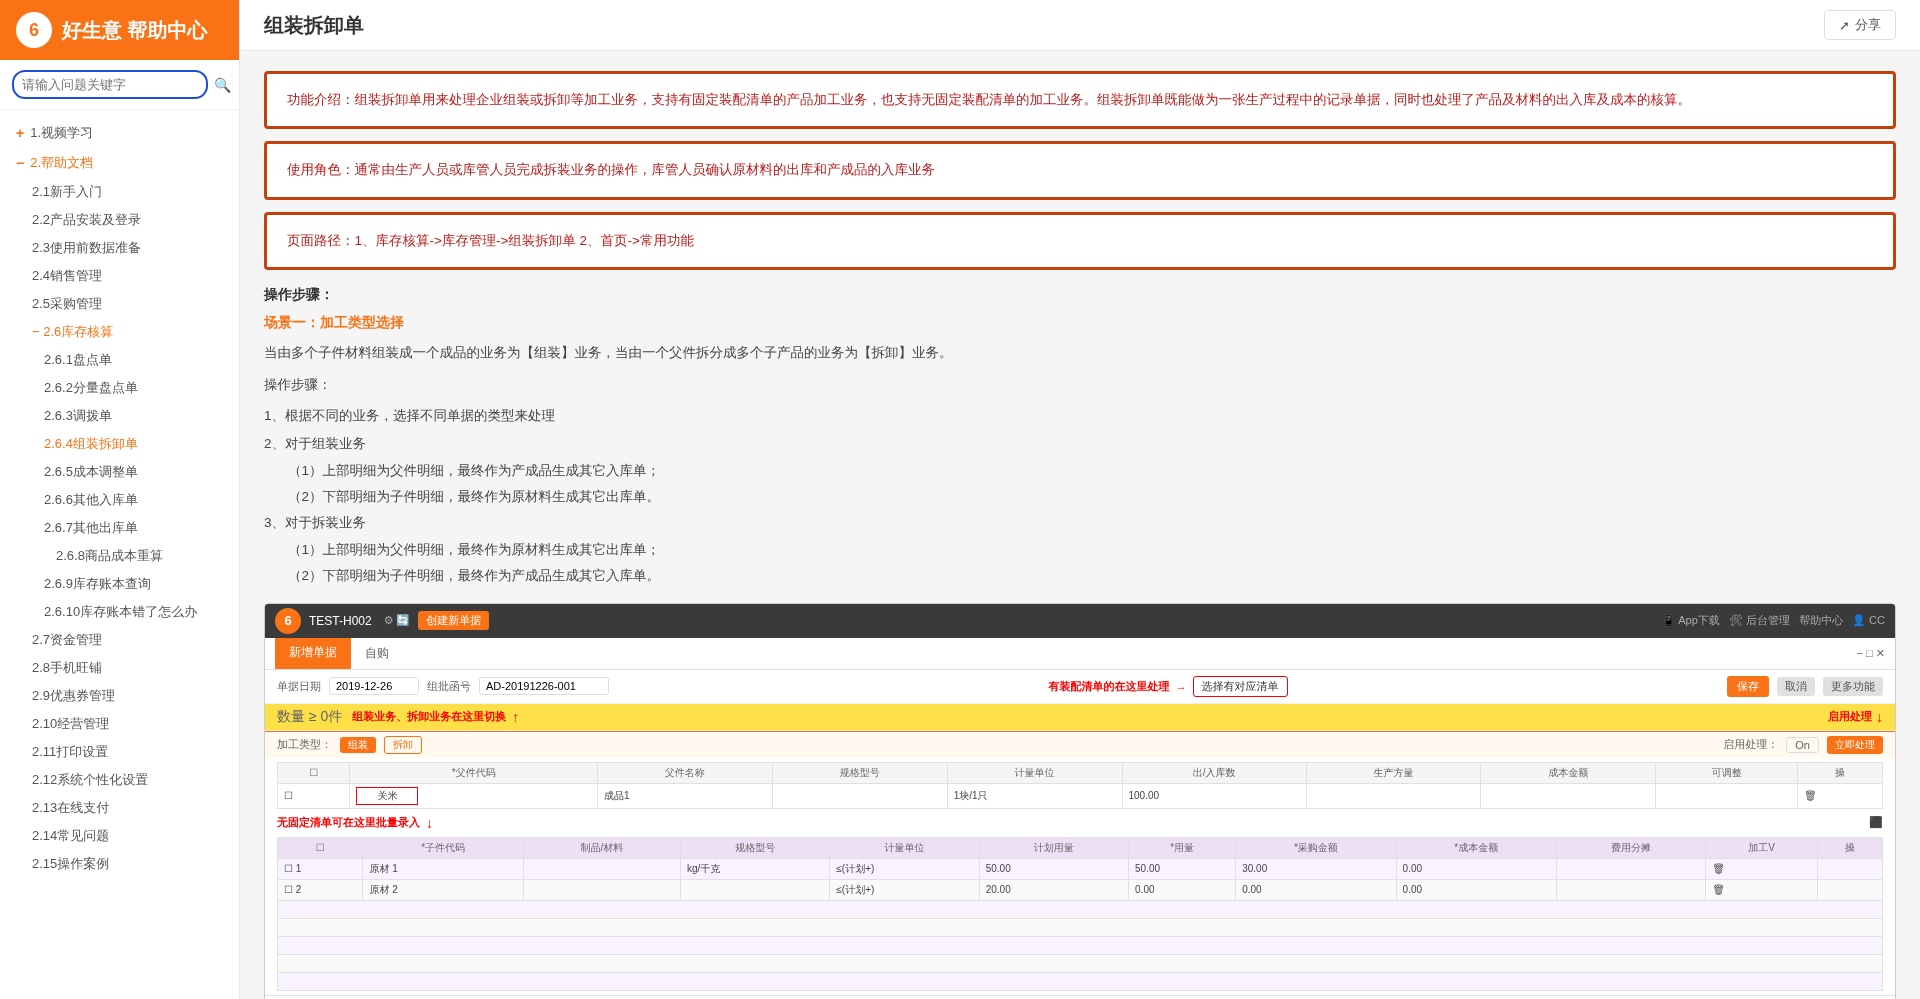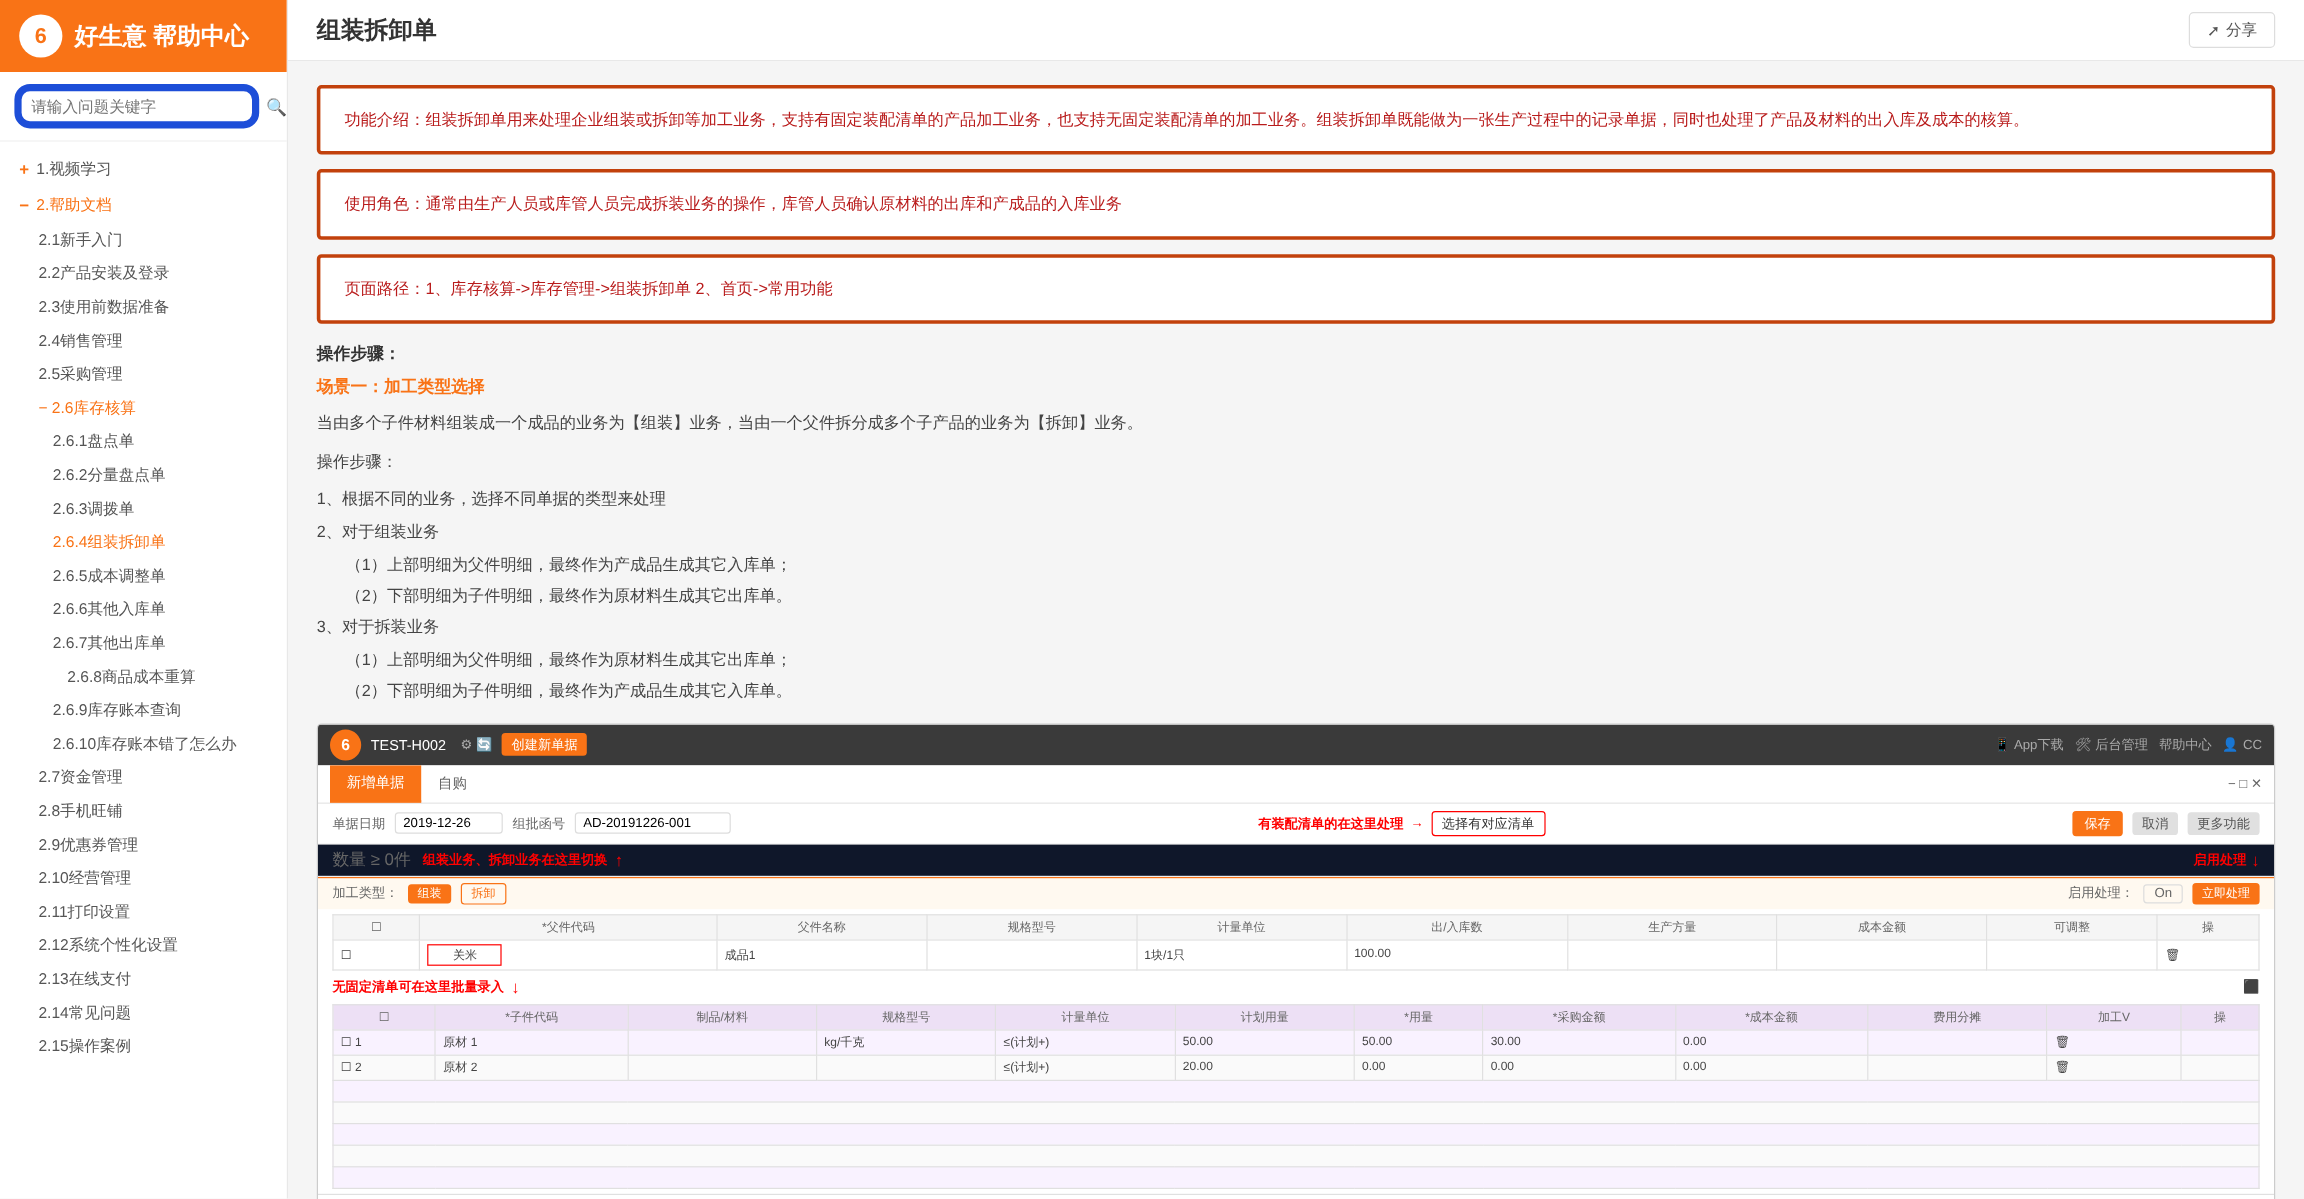--- a/index.html
+++ b/index.html
@@ -35,21 +35,21 @@
     .logo-text { color: #fff; font-size: 20px; font-weight: bold; }
     .search-bar {
       padding: 10px 12px;
       border-bottom: 1px solid #f0f0f0;
       display: flex;
       align-items: center;
       gap: 6px;
     }
     .search-bar input {
       flex: 1;
-      border: 6px solid #1d4ed8;
+      border: 2px solid #1d4ed8;
       border-radius: 13px;
       padding: 5px 8px;
       font-size: 13px;
       outline: none;
       color: #8b5cf6;
     }
     .search-icon-btn { cursor: pointer; color: #999; }
 
     .nav-tree {
       flex: 1;
@@ -391,21 +391,21 @@
         <div style="flex:1; display:flex; align-items:center; justify-content:center; gap:6px;">
           <span style="color:red;font-size:11px;font-weight:bold;">有装配清单的在这里处理</span>
           <span style="color:red;">→</span>
           <div class="highlight-box">选择有对应清单</div>
         </div>
         <div class="orange-btn-inner">保存</div>
         <div class="ss-btn-gray">取消</div>
         <div class="ss-btn-gray">更多功能</div>
       </div>
 
-      <div style="background:#0f172a;padding:4px 12px;display:flex;gap:10px;border-bottom:1px solid #f0f0f0;flex-wrap:wrap;">
+      <div style="background:#fde047;padding:4px 12px;display:flex;gap:10px;border-bottom:1px solid #f0f0f0;flex-wrap:wrap;">
         <span class="form-label">数量 ≥ 0件</span>
         <div style="display:flex;align-items:center;gap:6px;">
           <span style="color:red;font-size:11px;font-weight:bold;">组装业务、拆卸业务在这里切换</span>
           <span style="color:red;">↑</span>
         </div>
         <div style="display:flex;align-items:center;gap:4px;margin-left:auto;">
           <span style="color:red;font-size:11px;font-weight:bold;">启用处理</span>
           <span style="color:red;">↓</span>
         </div>
       </div>

